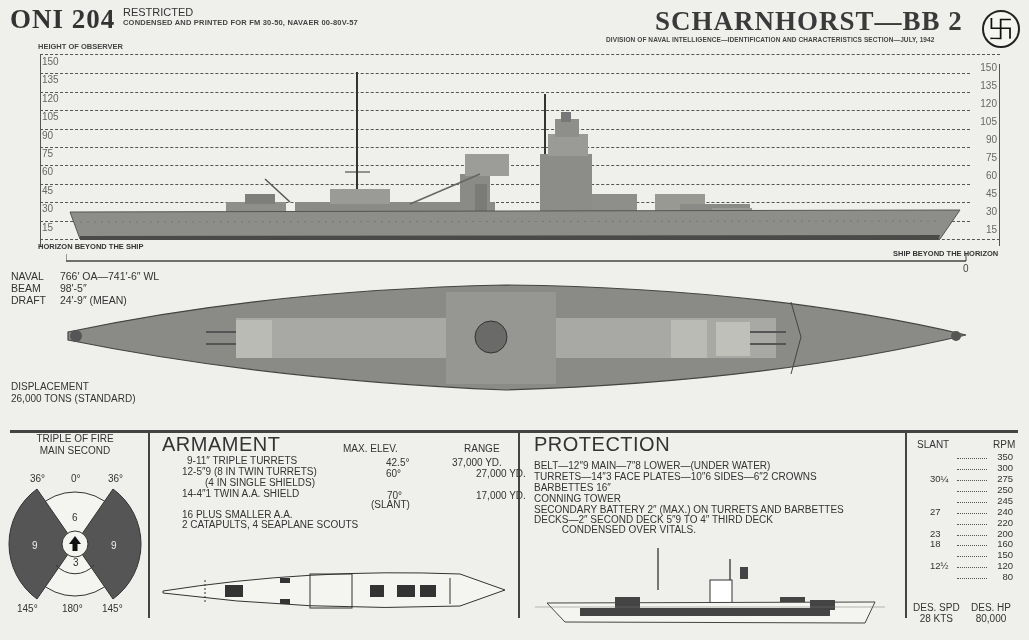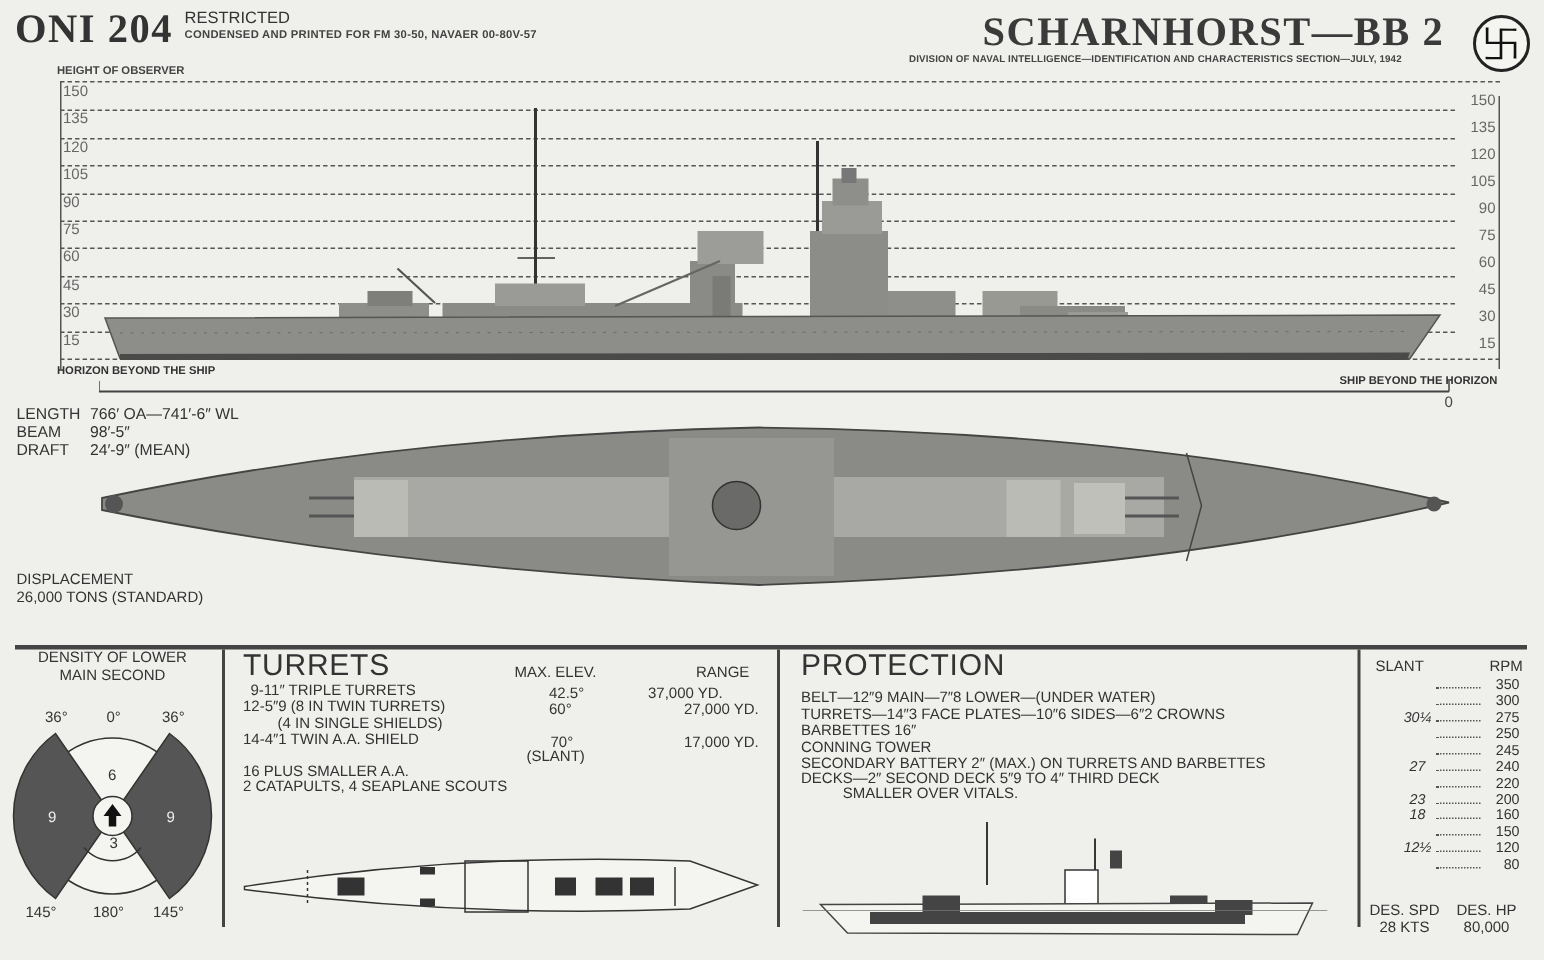--- a/index.html
+++ b/index.html
@@ -33,28 +33,28 @@
   .disp { left:11px; top:381px; font-size:10px; color:#333; line-height:12px; }
 
   .thick-rule { left:10px; top:430px; width:1008px; height:3px; background:#444; }
   .vrule { position:absolute; width:2px; background:#444; }
 
   .density-title { left:0; top:433px; width:150px; text-align:center; font-size:10px; color:#333; line-height:12px; }
   .df-label { position:absolute; font-size:10px; color:#333; }
 
   .arm-title { left:162px; top:433px; font-size:20px; color:#333; letter-spacing:0.5px; }
   .arm-h { font-size:10px; color:#333; position:absolute; top:443px; }
-  .arm-line { position:absolute; font-size:10px; color:#333; white-space:pre; }
+  .arm-line { position:absolute; font-size:10px; color:#333; white-space:pre;margin-left:20px; }
 
   .prot-title { left:534px; top:433px; font-size:20px; color:#333; letter-spacing:0.5px; }
   .prot-line { position:absolute; left:534px; font-size:10px; color:#333; white-space:pre; }
 
   .spd-h { position:absolute; top:439px; font-size:10px; color:#333; }
   .spd-row { position:absolute; left:915px; width:98px; height:11px; font-size:9.5px; color:#333; }
-  .spd-row .kn { position:absolute; left:15px; width:30px; text-align:center;font-style:italic; }
+  .spd-row .kn { position:absolute; left:15px; width:30px; text-align:left; }
   .spd-row .dots { position:absolute; left:42px; right:26px; top:7px; border-top:1px dotted #555; }
   .spd-row .rpm { position:absolute; right:0; }
   .des { position:absolute; top:602px; font-size:10px; color:#333; text-align:center; line-height:11px; }
 </style>
 </head>
 <body>
 
 <div class="abs title-oni">ONI 204</div>
 <div class="abs restricted">RESTRICTED</div>
 <div class="abs condensed">CONDENSED AND PRINTED FOR FM 30-50, NAVAER 00-80V-57</div>
@@ -135,21 +135,21 @@
 <div class="abs horizon-left">HORIZON BEYOND THE SHIP</div>
 <div class="abs horizon-right">SHIP BEYOND THE HORIZON</div>
 <div class="abs horizon-zero">0</div>
 <svg class="abs" style="left:66px;top:252px" width="910" height="12">
   <line x1="0" y1="2" x2="0" y2="9" stroke="#444" stroke-width="1"></line>
   <line x1="0" y1="9" x2="900" y2="9" stroke="#444" stroke-width="1.3"></line>
   <line x1="900" y1="2" x2="900" y2="9" stroke="#444" stroke-width="1"></line>
 </svg>
 
 <div class="abs dims">
-  <div><span class="k">LENGTH</span> <span>766′ OA—741′-6″ WL</span></div>
+  <div><span class="k">NAVAL</span> <span>766′ OA—741′-6″ WL</span></div>
   <div><span class="k">BEAM</span> <span>98′-5″</span></div>
   <div><span class="k">DRAFT</span> <span>24′-9″ (MEAN)</span></div>
 </div>
 <div class="abs disp">
   <div>DISPLACEMENT</div>
   <div>26,000 TONS (STANDARD)</div>
 </div>
 
 <svg class="abs" style="left:66px;top:280px" width="905" height="120" viewBox="0 0 905 120">
   <path d="M 2 52 Q 200 10 440 5 Q 700 8 900 55 Q 700 102 440 110 Q 200 100 2 60 Z" fill="#8a8a86" stroke="#444" stroke-width="1.2"></path>
@@ -167,21 +167,21 @@
   <circle cx="10" cy="56" r="6" fill="#555"></circle>
   <circle cx="890" cy="56" r="5" fill="#555"></circle>
 </svg>
 
 <div class="abs thick-rule"></div>
 <div class="vrule" style="left:148px;top:433px;height:185px"></div>
 <div class="vrule" style="left:518px;top:433px;height:185px"></div>
 <div class="vrule" style="left:905px;top:433px;height:185px"></div>
 
 <div class="abs density-title">
-  <div>DENSITY OF LOWER</div>
+  <div>TRIPLE OF FIRE</div>
   <div>MAIN SECOND</div>
 </div>
 <span class="df-label" style="left:30px;top:473px">36°</span>
 <span class="df-label" style="left:71px;top:473px">0°</span>
 <span class="df-label" style="left:108px;top:473px">36°</span>
 <span class="df-label" style="left:17px;top:603px">145°</span>
 <span class="df-label" style="left:62px;top:603px">180°</span>
 <span class="df-label" style="left:102px;top:603px">145°</span>
 <svg class="abs" style="left:4px;top:487px" width="142" height="115" viewBox="0 0 142 115">
 
@@ -193,21 +193,21 @@
 
   <path d="M 52 78 A 25 25 0 0 0 90 78" fill="none" stroke="#333"></path>
   <circle cx="71" cy="57" r="13" fill="#f4f4f0" stroke="#333"></circle>
   <path d="M 71 49 L 77 57 L 73.5 57 L 73.5 64 L 68.5 64 L 68.5 57 L 65 57 Z" fill="#111"></path>
 </svg>
 <span class="df-label" style="left:72px;top:512px">6</span>
 <span class="df-label" style="left:73px;top:557px">3</span>
 <span class="df-label" style="left:32px;top:540px;color:#eee">9</span>
 <span class="df-label" style="left:111px;top:540px;color:#eee">9</span>
 
-<div class="abs arm-title">TURRETS</div>
+<div class="abs arm-title">ARMAMENT</div>
 <span class="arm-h" style="left:343px">MAX. ELEV.</span>
 <span class="arm-h" style="left:464px">RANGE</span>
 
 <span class="arm-line" style="left:167px;top:455px">9-11″ TRIPLE TURRETS</span>
 <span class="arm-line" style="left:366px;top:457px">42.5°</span>
 <span class="arm-line" style="left:432px;top:457px">37,000 YD.</span>
 
 <span class="arm-line" style="left:162px;top:466px">12-5″9 (8 IN TWIN TURRETS)</span>
 <span class="arm-line" style="left:366px;top:468px">60°</span>
 <span class="arm-line" style="left:456px;top:468px">27,000 YD.</span>
@@ -236,21 +236,21 @@
   <rect x="120" y="33" width="10" height="5" fill="#333"></rect>
 </svg>
 
 <div class="abs prot-title">PROTECTION</div>
 <span class="prot-line" style="top:460px">BELT—12″9 MAIN—7″8 LOWER—(UNDER WATER)</span>
 <span class="prot-line" style="top:471px">TURRETS—14″3 FACE PLATES—10″6 SIDES—6″2 CROWNS</span>
 <span class="prot-line" style="top:482px">BARBETTES 16″</span>
 <span class="prot-line" style="top:493px">CONNING TOWER</span>
 <span class="prot-line" style="top:504px">SECONDARY BATTERY 2″ (MAX.) ON TURRETS AND BARBETTES</span>
 <span class="prot-line" style="top:514px">DECKS—2″ SECOND DECK 5″9 TO 4″ THIRD DECK</span>
-<span class="prot-line" style="top:524px">          SMALLER OVER VITALS.</span>
+<span class="prot-line" style="top:524px">          CONDENSED OVER VITALS.</span>
 
 <svg class="abs" style="left:535px;top:545px" width="350" height="80" viewBox="0 0 350 80">
   <line x1="123" y1="3" x2="123" y2="45" stroke="#333" stroke-width="1.3"></line>
   <line x1="195" y1="14" x2="195" y2="45" stroke="#333" stroke-width="1.3"></line>
   <rect x="175" y="35" width="22" height="25" fill="#fff" stroke="#333"></rect>
   <rect x="205" y="22" width="8" height="12" fill="#444"></rect>
   <rect x="245" y="52" width="25" height="15" fill="#444"></rect>
   <path d="M 12 58 L 340 57 L 330 78 L 30 77 Z" fill="#f4f4f0" stroke="#444"></path>
   <rect x="45" y="63" width="250" height="8" fill="#444"></rect>
   <rect x="80" y="52" width="25" height="12" fill="#444"></rect>

